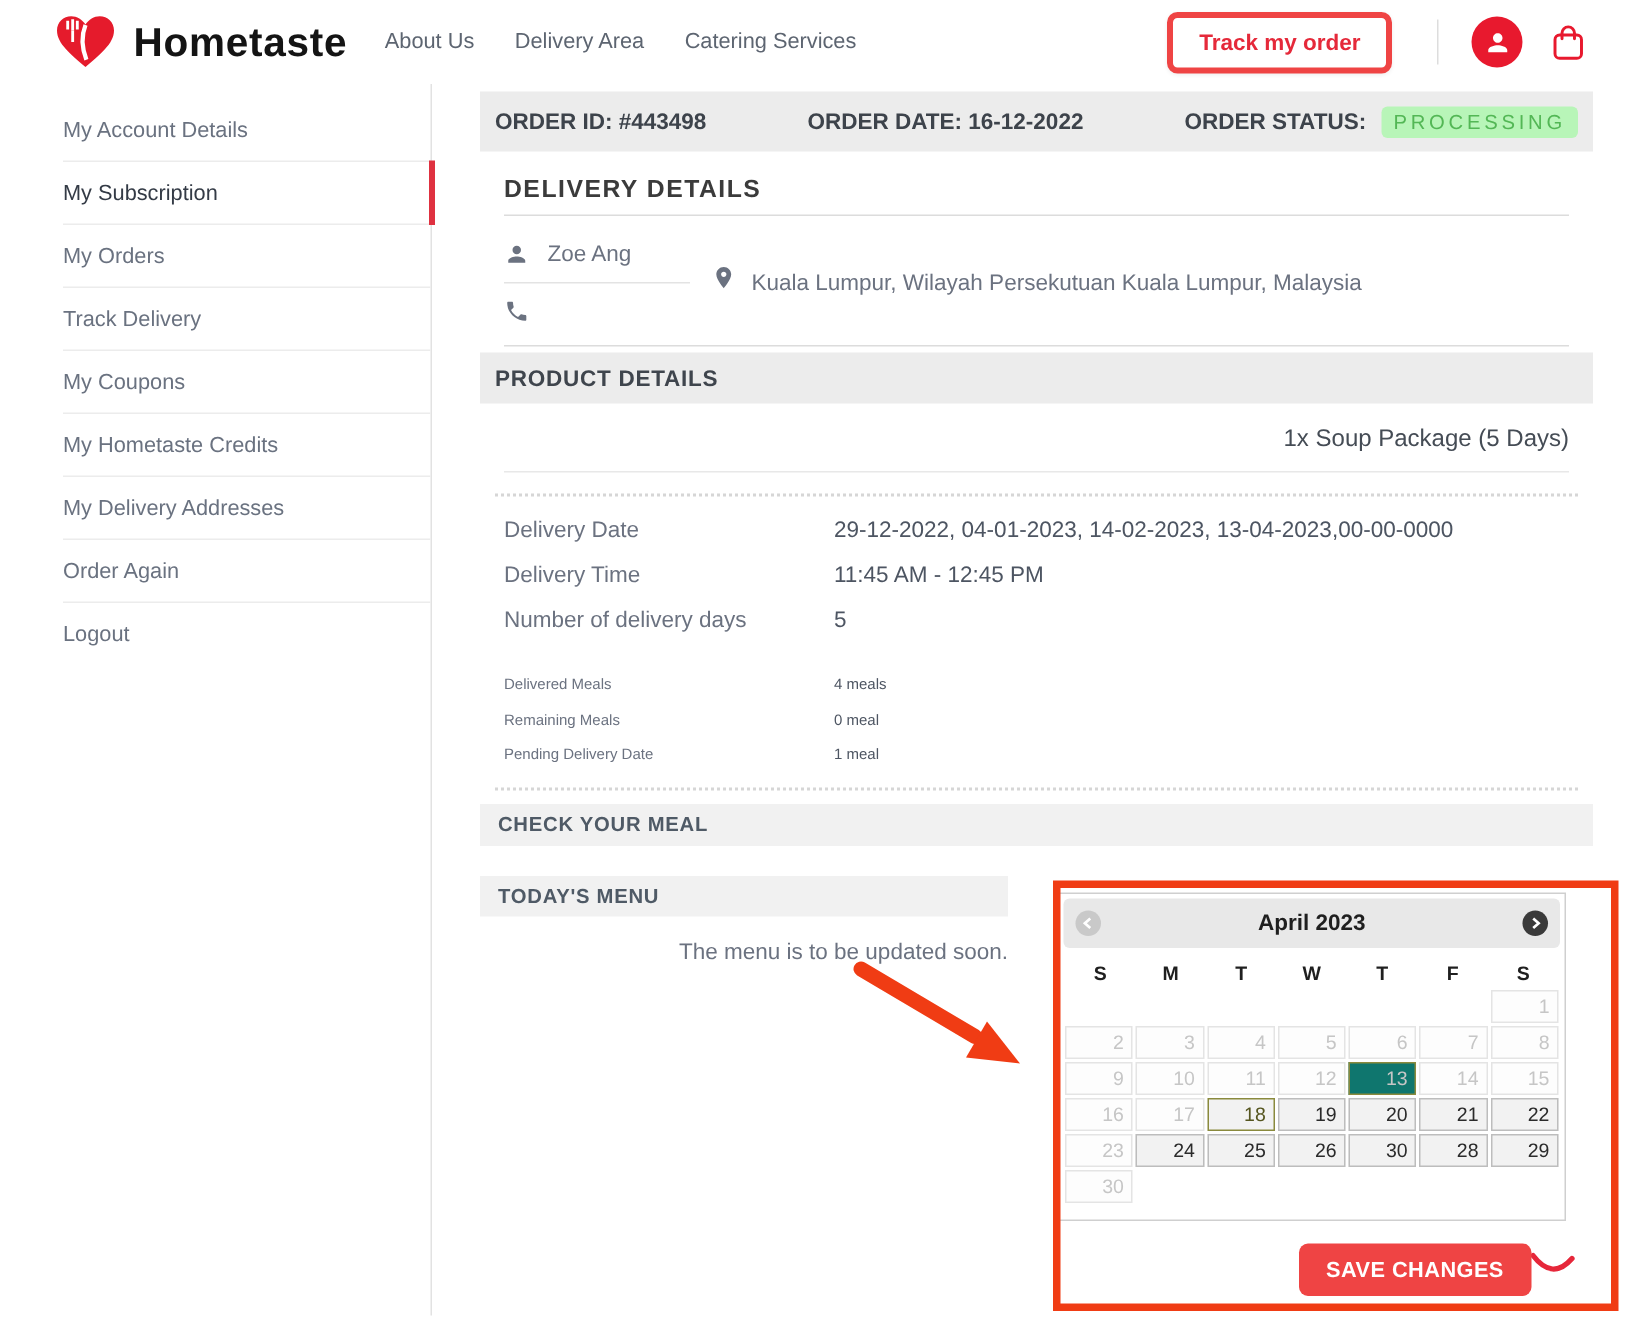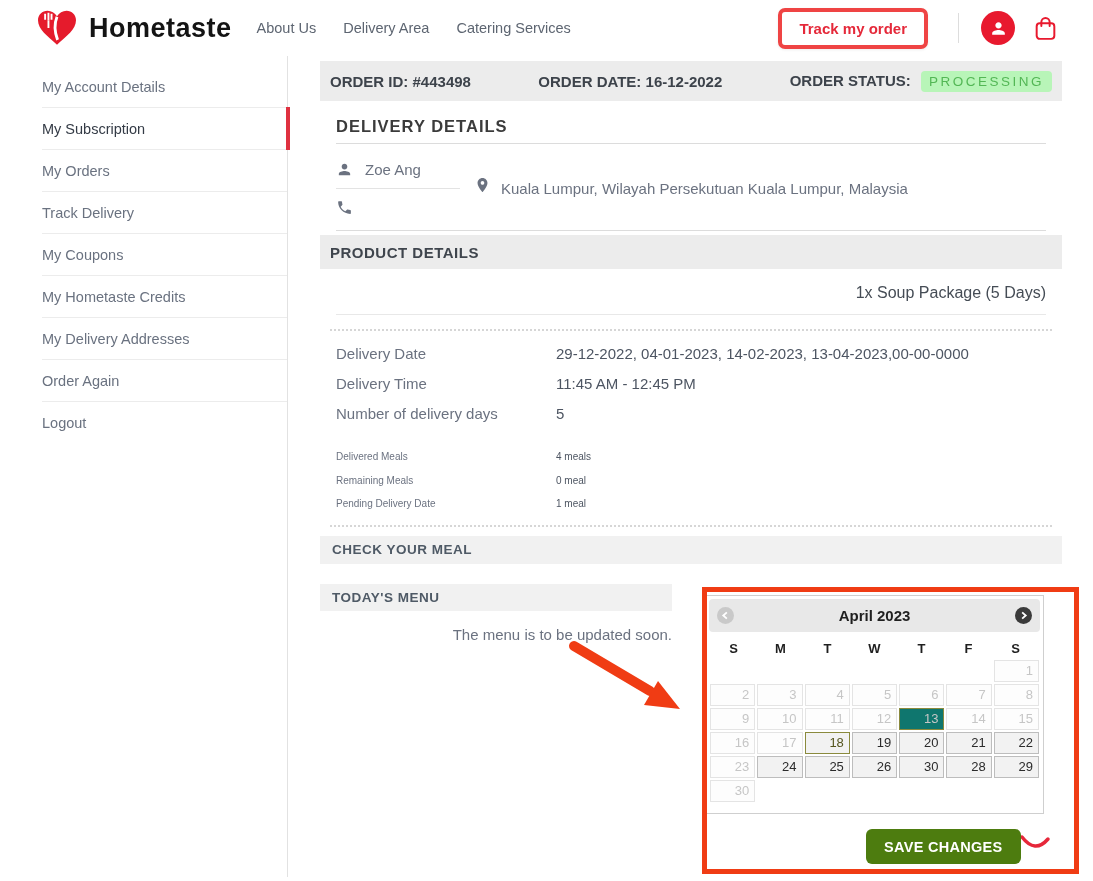--- a/index.html
+++ b/index.html
@@ -87,21 +87,21 @@
        font-size:13px;font-weight:700;color:#1f1f1f;text-align:center;}
   .cal-grid{display:grid;grid-template-columns:repeat(7,1fr);gap:2px;margin:0 4px;}
   .cell{height:20px;line-height:20px;text-align:right;padding-right:5px;font-size:13px;
         border:1px solid transparent;}
   .cell.off{background:#fdfdfd;border-color:#e4e4e4;color:#c6c6c6;}
   .cell.on{background:#f2f2f2;border-color:#bdbdbd;color:#2b2b2b;}
   .cell.off-hl{background:#0f766e;border-color:#8a8a3d;color:#c6c6c6;}
   .cell.on-hl{background:#f2f2f2;border-color:#8a8a3d;color:#55551f;}
 
   .save-btn{position:absolute;left:866px;top:829px;height:35px;padding:0 18px;border:none;
-            background:#4d7c0f;color:#fff;font-weight:700;font-size:14.5px;letter-spacing:.3px;
+            background:#ef4444;color:#fff;font-weight:700;font-size:14.5px;letter-spacing:.3px;
             border-radius:6px;z-index:6;font-family:inherit;cursor:pointer;}
   .arrow-svg{position:absolute;left:560px;top:636px;z-index:6;pointer-events:none;}
   .crescent{position:absolute;left:1018px;top:833px;z-index:6;pointer-events:none;}
 </style>
 </head>
 <body>
 
 <div id="page">
 
   <div class="header">

